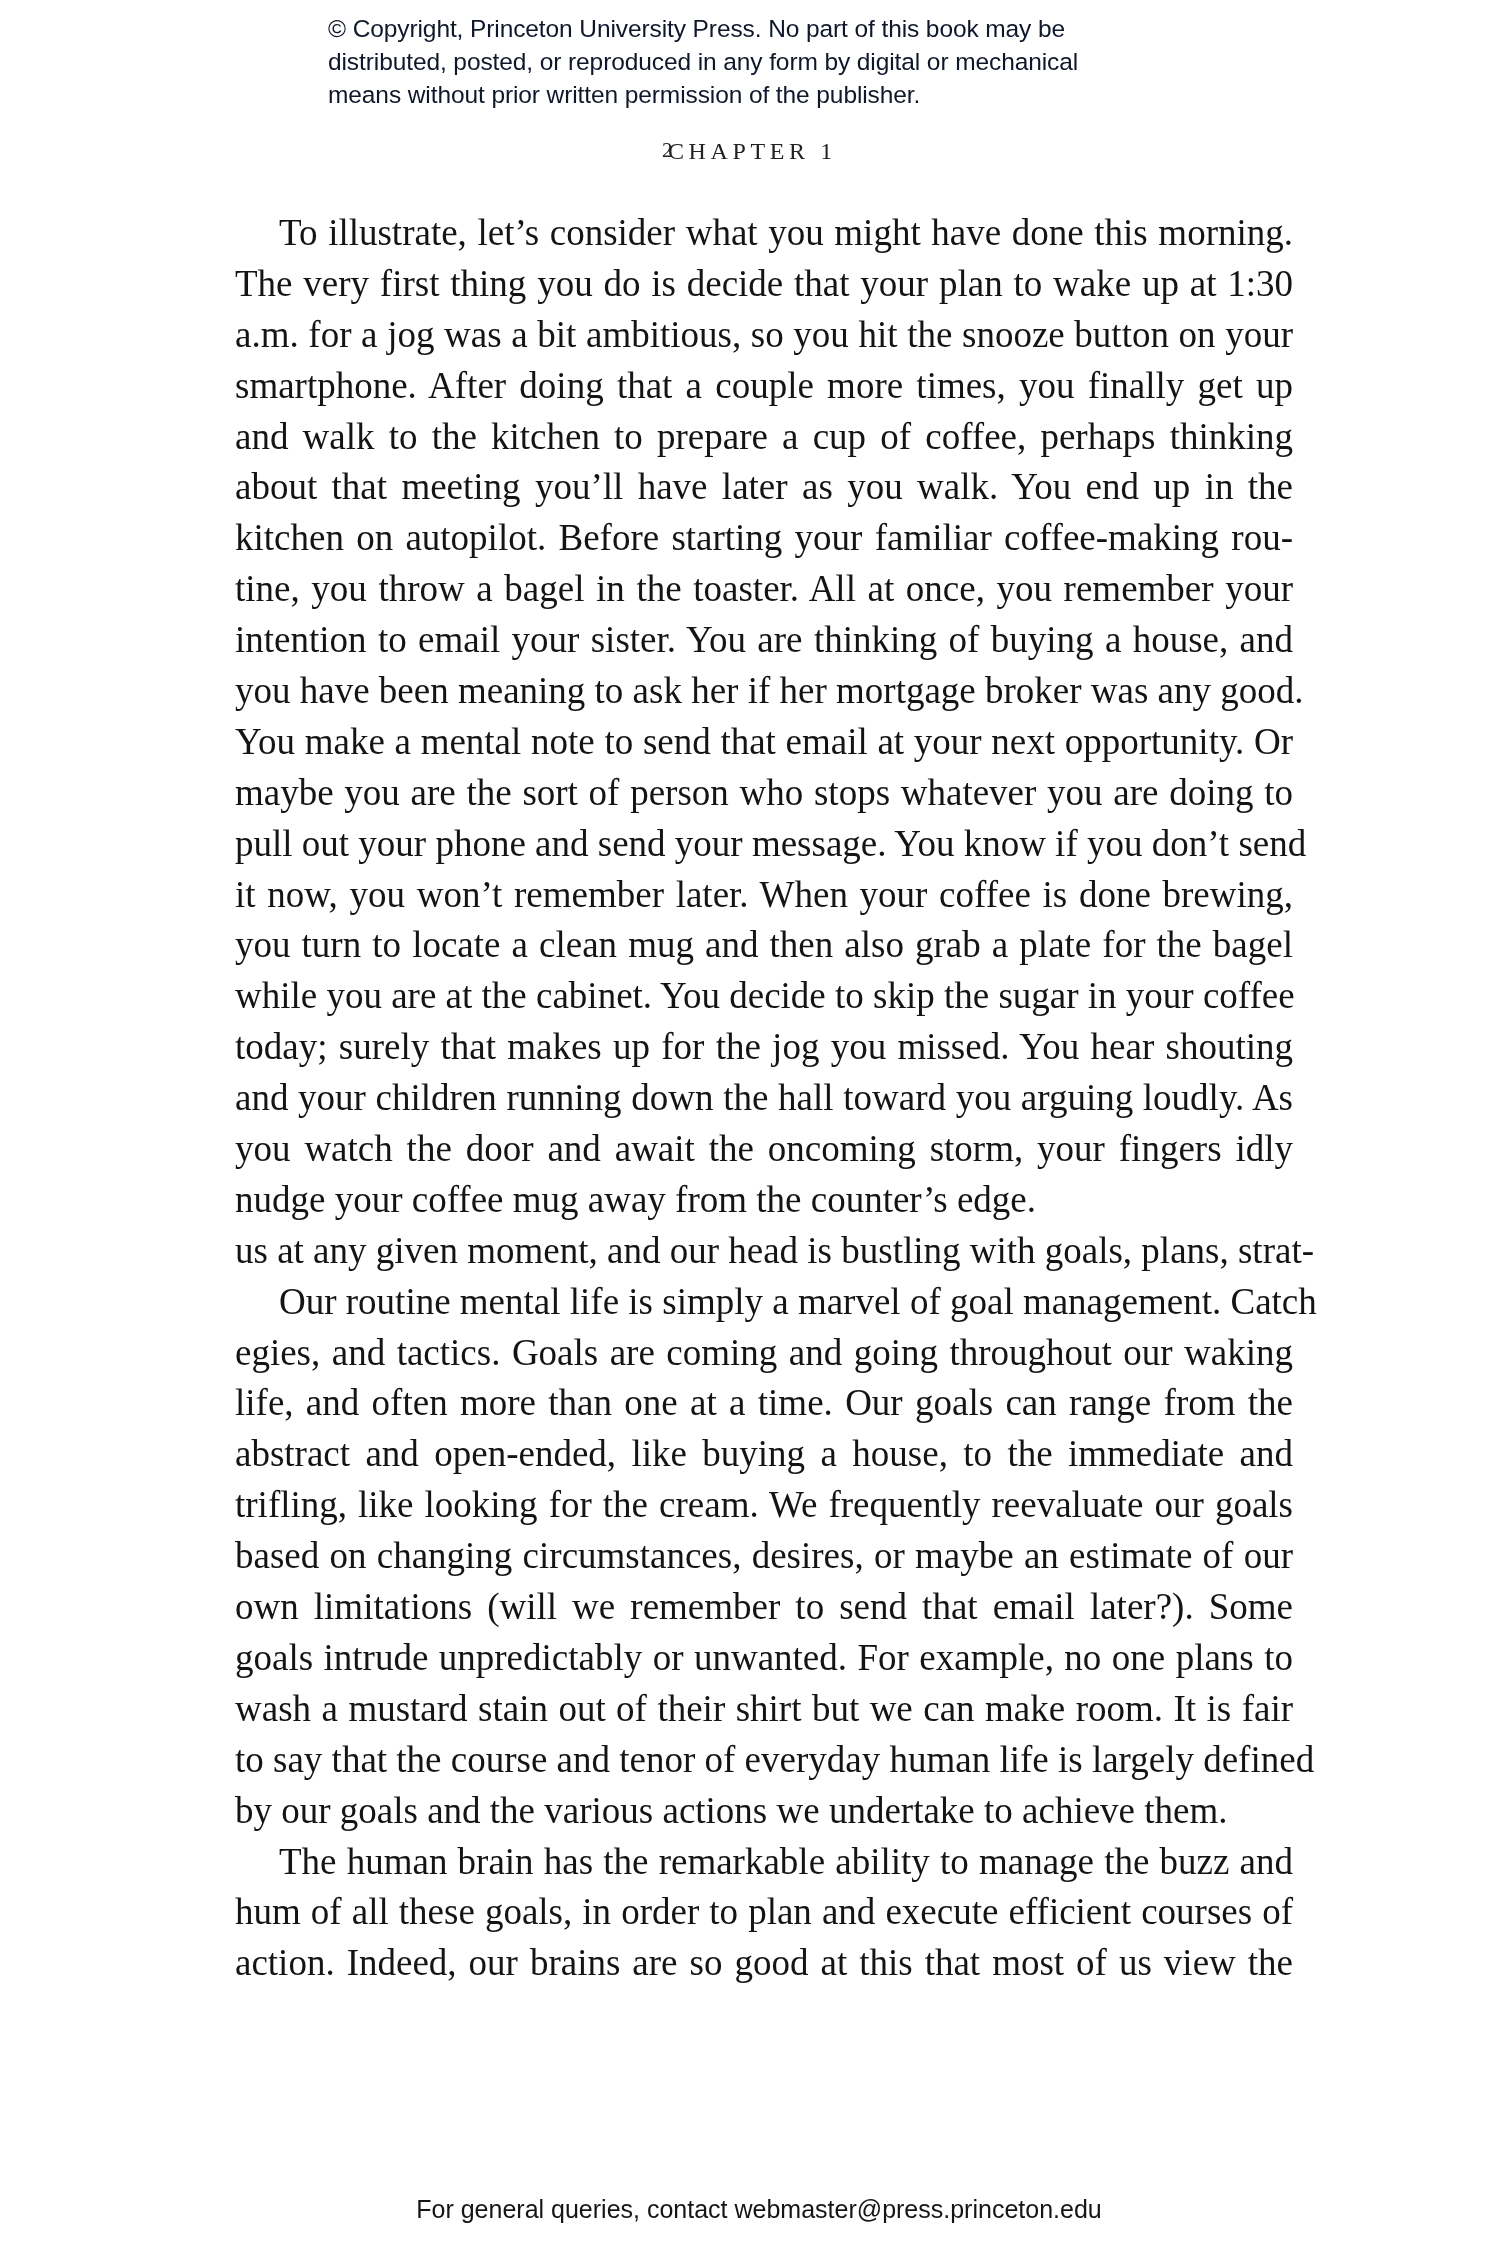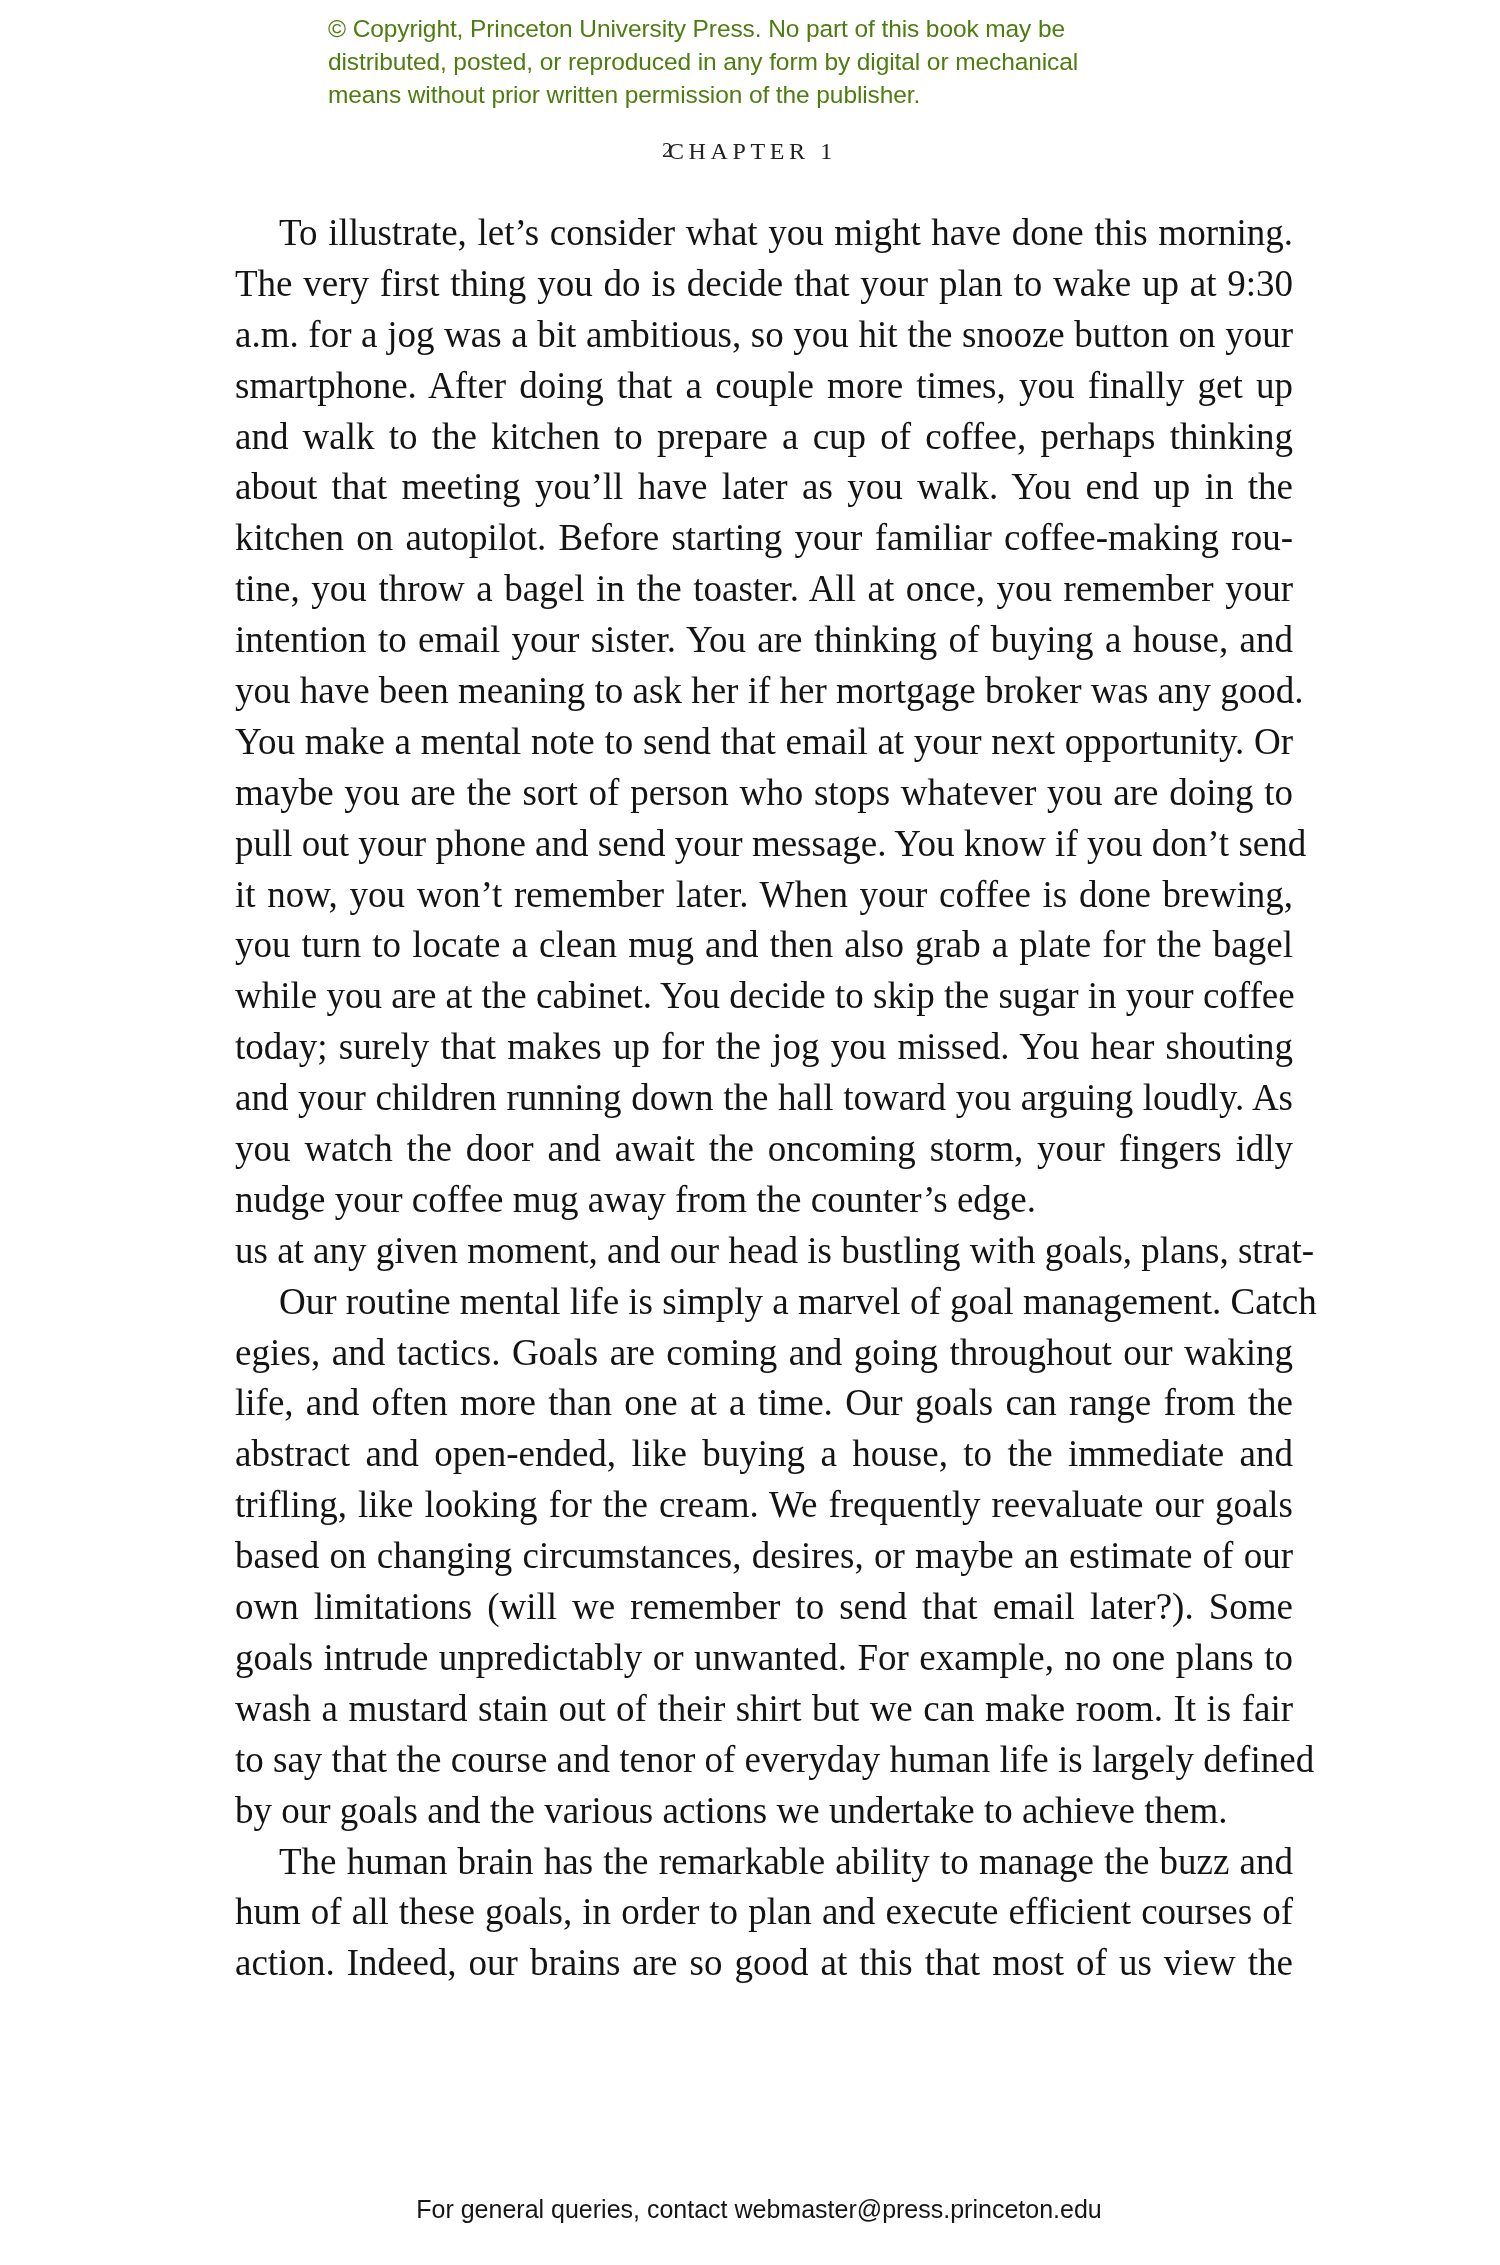--- a/index.html
+++ b/index.html
@@ -15,21 +15,21 @@
       color: #111111;
     }
     .copyright {
       position: absolute;
       left: 328px;
       top: 12px;
       width: 860px;
       font-family: "Liberation Sans", sans-serif;
       font-size: 24.5px;
       line-height: 33px;
-      color: #4d7c0f;
+      color: #0f172a;
       letter-spacing: -0.1px;
     }
     .copyright .cline {
       display: block;
       white-space: nowrap;
     }
     .running-head {
       position: absolute;
       top: 138px;
       left: 0;
@@ -102,21 +102,21 @@
 
 <div class="running-head">
   <span class="folio">2</span>
   <span class="chap">CHAPTER 1</span>
 </div>
 
 <div class="body-text">
 
   <div>
     <span class="line indent">To illustrate, let’s consider what you might have done this morning.</span>
-    <span class="line">The very first thing you do is decide that your plan to wake up at 9:30</span>
+    <span class="line">The very first thing you do is decide that your plan to wake up at 1:30</span>
     <span class="line">a.m. for a jog was a bit ambitious, so you hit the snooze button on your</span>
     <span class="line">smartphone. After doing that a couple more times, you finally get up</span>
     <span class="line">and walk to the kitchen to prepare a cup of coffee, perhaps thinking</span>
     <span class="line">about that meeting you’ll have later as you walk. You end up in the</span>
     <span class="line">kitchen on autopilot. Before starting your familiar coffee-making rou-</span>
     <span class="line">tine, you throw a bagel in the toaster. All at once, you remember your</span>
     <span class="line">intention to email your sister. You are thinking of buying a house, and</span>
     <span class="line">you have been meaning to ask her if her mortgage broker was any good.</span>
     <span class="line">You make a mental note to send that email at your next opportunity. Or</span>
     <span class="line">maybe you are the sort of person who stops whatever you are doing to</span>

